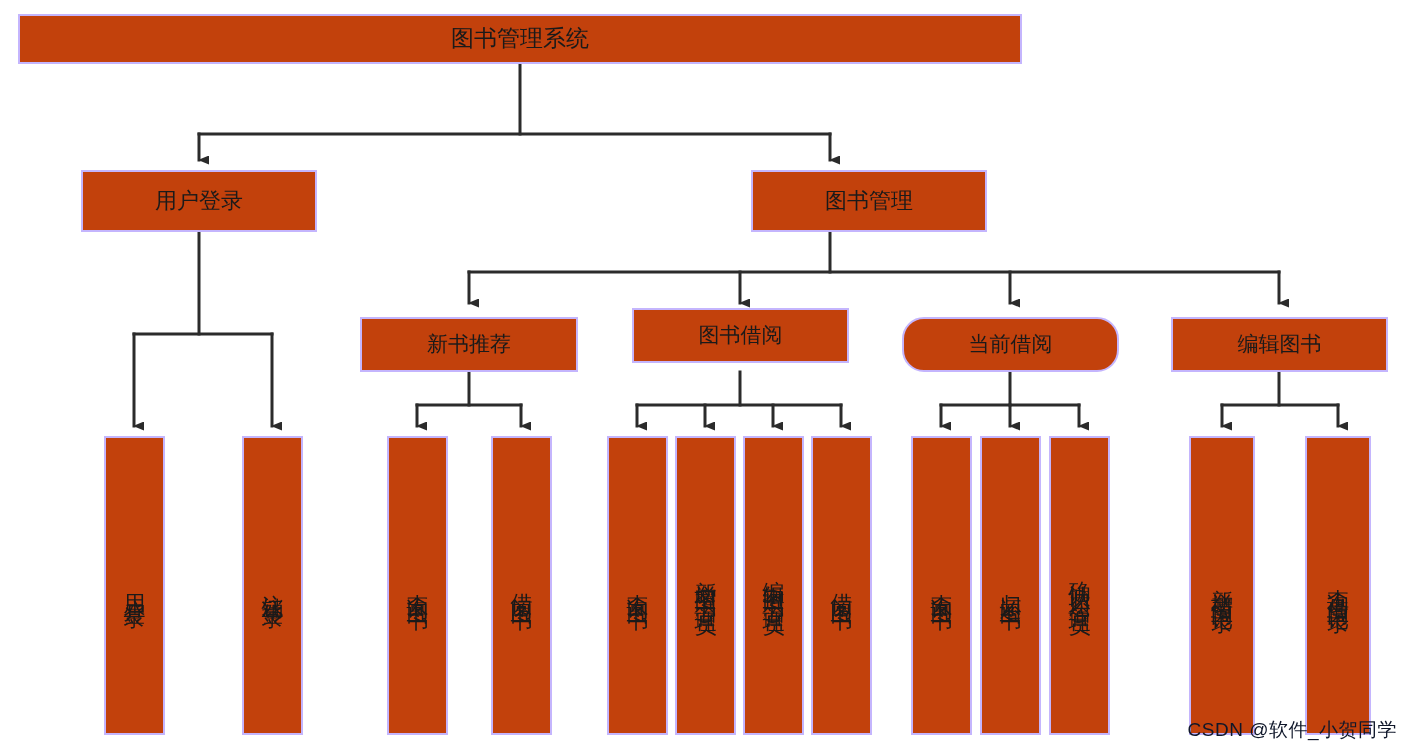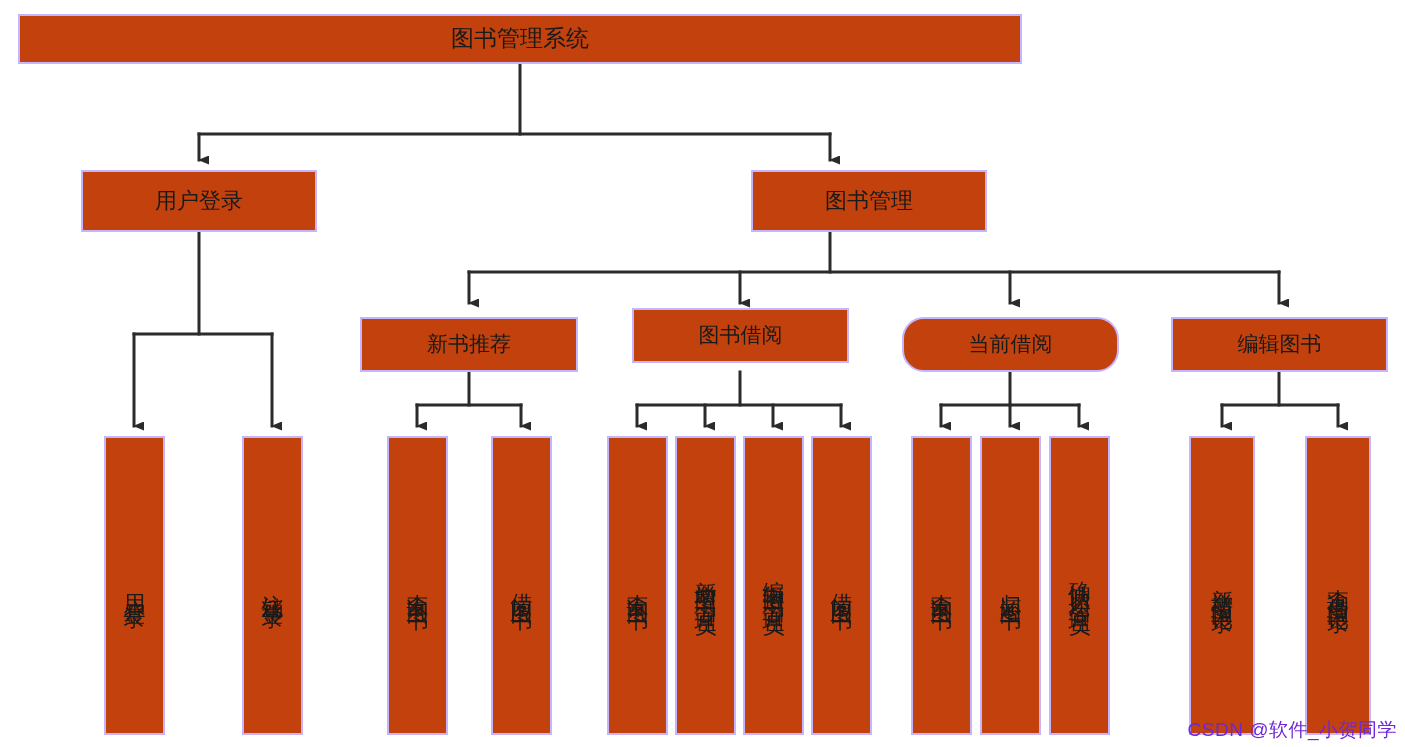--- a/index.html
+++ b/index.html
@@ -58,21 +58,21 @@
     display: block;
   }
   .leaf .node-label {
     white-space: normal;
   }
   #watermark {
     position: absolute;
     right: 8px;
     bottom: 4px;
     font-size: 19px;
-    color: #6d28d9;
+    color: #0f172a;
     letter-spacing: 0.5px;
     white-space: nowrap;
     pointer-events: none;
   }
 </style>
 </head>
 <body>
 
 <div id="diagram-root">
 

